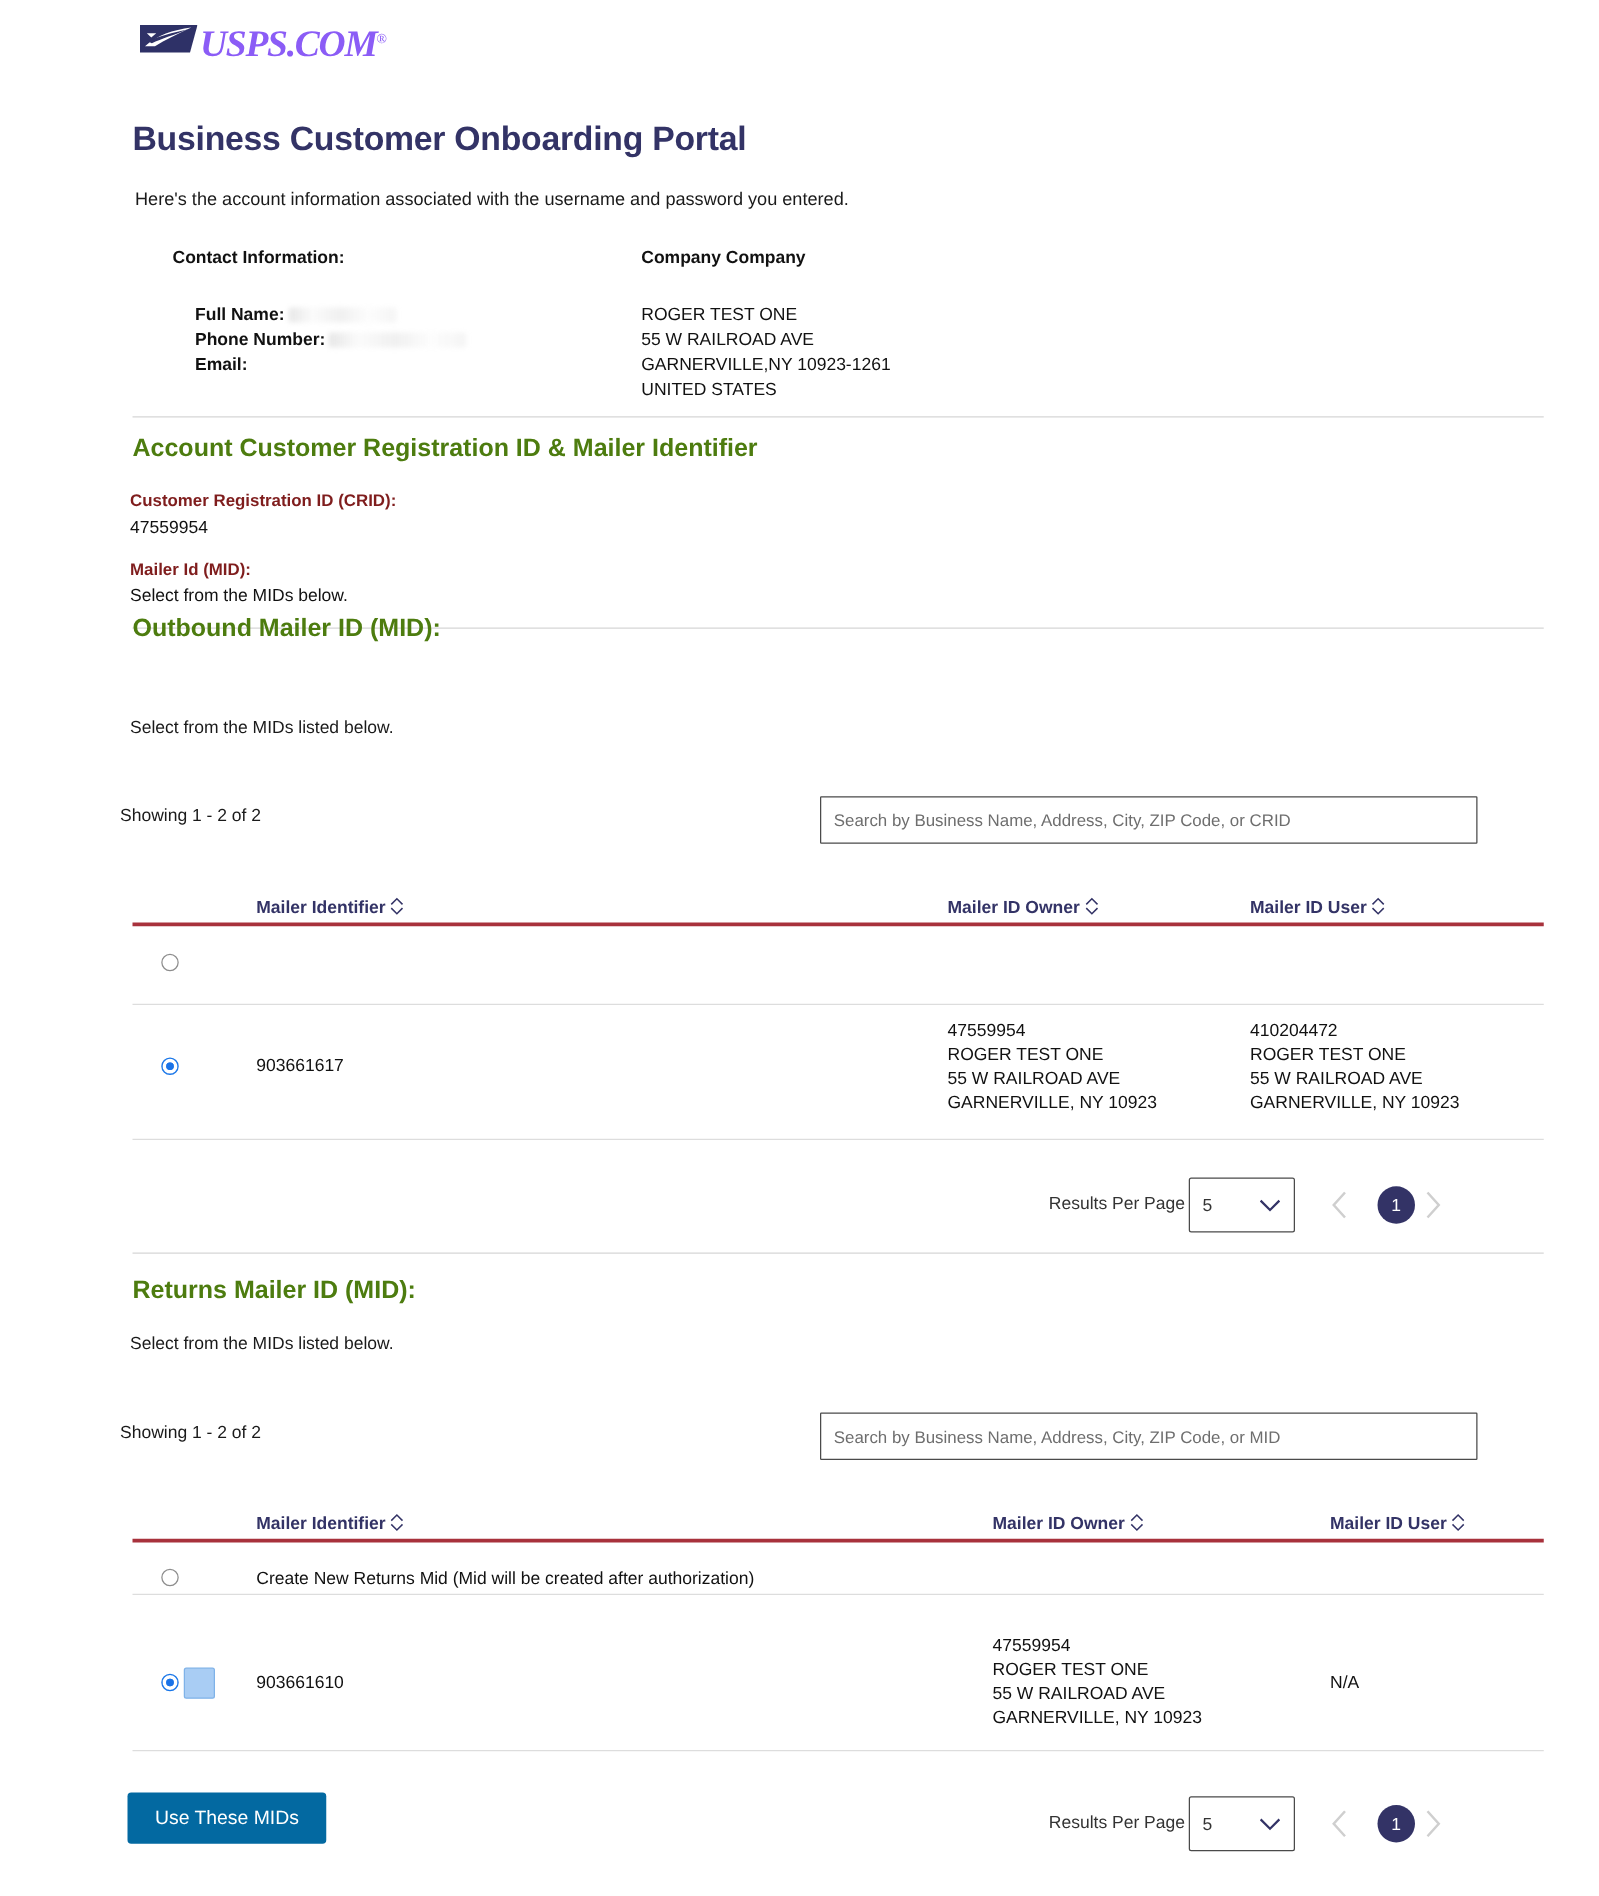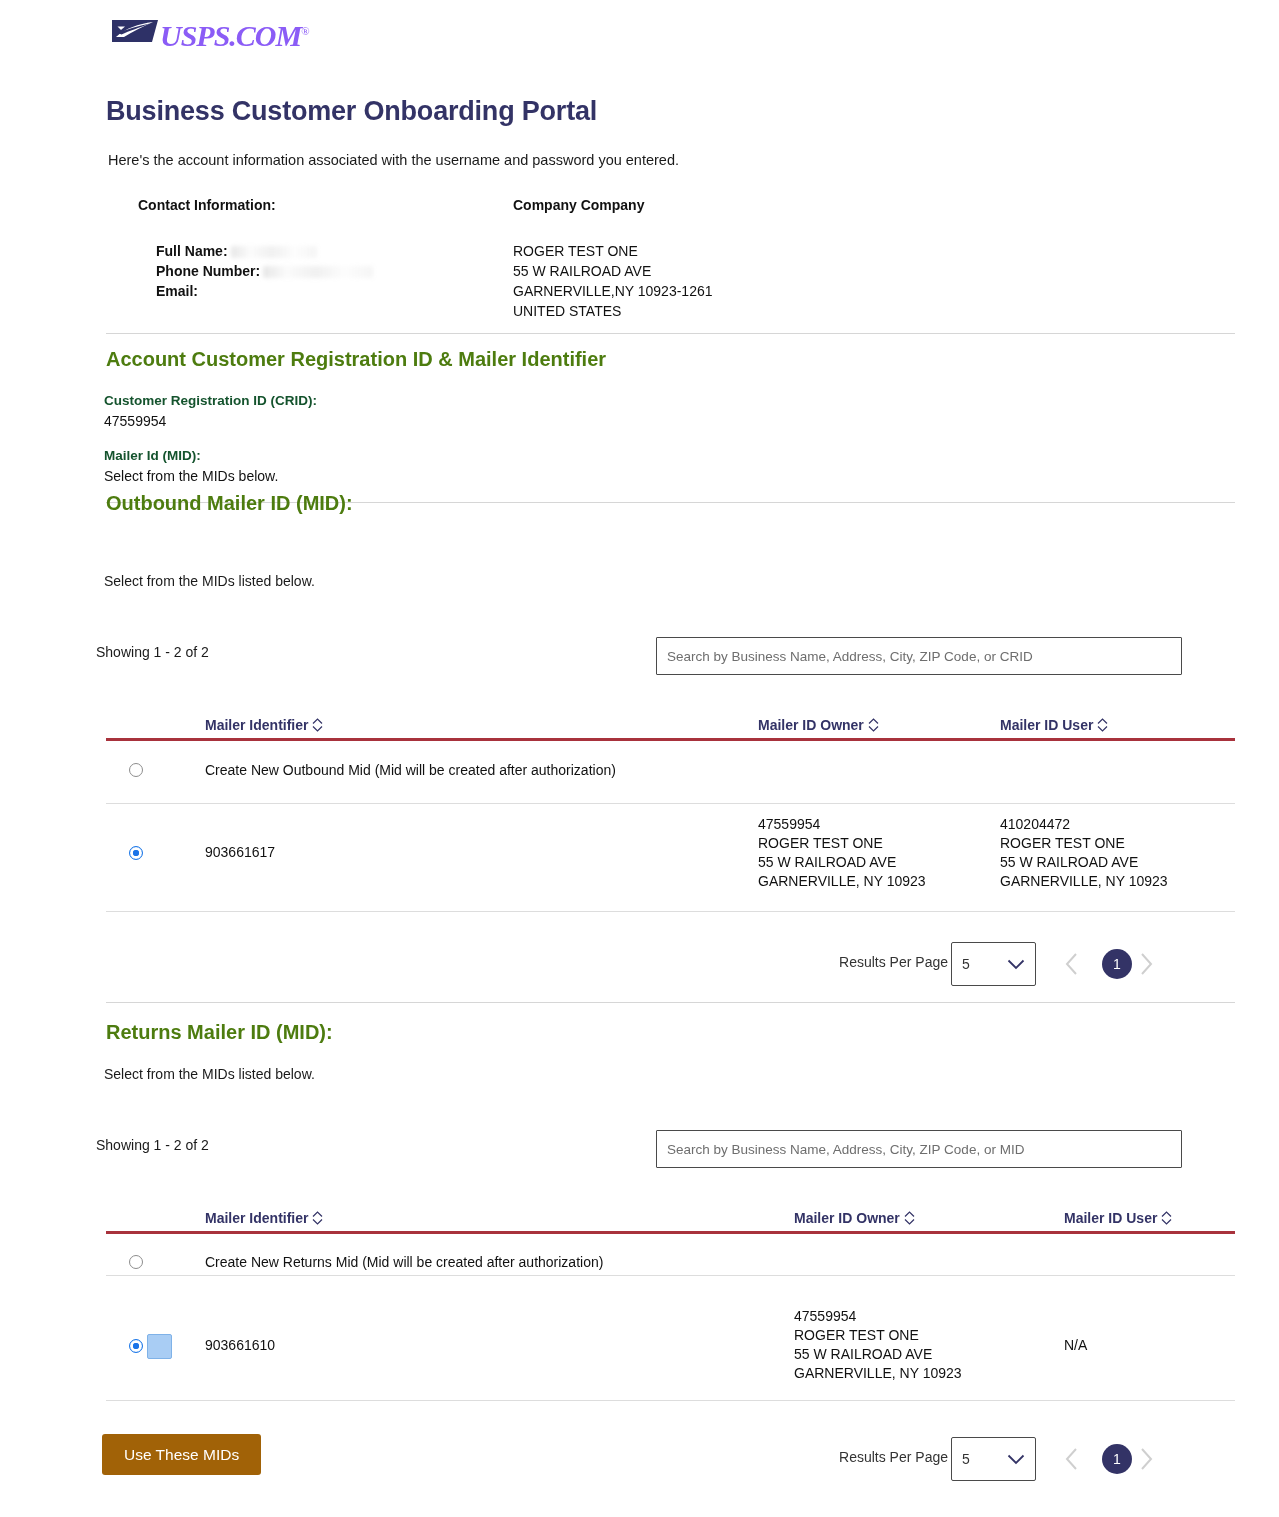--- a/index.html
+++ b/index.html
@@ -55,21 +55,21 @@
   .redacted.phone { width: 110px; }
 
   .company-block { position: absolute; left: 513px; top: 241px; font-size: 14px; color: #111; line-height: 20px; }
 
   .divider { position: absolute; left: 106px; width: 1129px; height: 1px; background: #d6d6d6; }
 
   .h2 {
     position: absolute; left: 106px;
     font-size: 20px; font-weight: bold; color: #4d7c0f;
   }
-  .sub-label { position: absolute; left: 104px; font-size: 13.5px; font-weight: bold; color: #14532d; }
+  .sub-label { position: absolute; left: 104px; font-size: 13.5px; font-weight: bold; color: #7f1d1d; }
   .sub-value { position: absolute; left: 104px; font-size: 14px; color: #111; }
   .sec-note  { position: absolute; left: 104px; font-size: 14px; color: #1a1a1a; }
   .showing   { position: absolute; left: 96px; font-size: 14px; color: #1a1a1a; }
 
   
   .search-input {
     position: absolute; left: 656px; width: 526px; height: 38px;
     border: 1px solid #4a4a4a; background: #fff; border-radius: 1px;
     padding: 0 10px; font-size: 13.5px; color: #111;
     font-family: "Liberation Sans", sans-serif;
@@ -126,21 +126,21 @@
   .pg-num {
     position: absolute; right: 84px; top: 7px;
     width: 30px; height: 30px; border-radius: 50%;
     background: #333366; color: #fff; font-size: 14px;
     display: flex; align-items: center; justify-content: center;
   }
 
   
   .btn-primary {
     position: absolute; left: 102px; top: 1434px;
-    background: #a16207; color: #ffffff;
+    background: #0369a1; color: #ffffff;
     border: none; border-radius: 3px;
     padding: 0 22px; height: 41px;
     font-size: 15.5px; font-family: "Liberation Sans", sans-serif;
     cursor: pointer;
   }
 
   .topstrip { position: absolute; left: 0; top: 0; width: 1279px; height: 3px; overflow: hidden; }
 </style>
 </head>
 <body>
@@ -222,21 +222,20 @@
           <path d="M1 9.5 L5.5 14 L10 9.5" fill="none" stroke="#333366" stroke-width="1.2"></path>
         </svg>
       </div>
     </div>
     <div class="redline" style="top:33px"></div>
 
     <div class="trow" style="top:36px; height:63px">
       <div class="radio-cell" style="top:22px">
         <span class="radio"></span>
       </div>
-      <div class="cell" style="left:99px; top:20px">Create New Outbound Mid (Mid will be created after authorization)</div>
     </div>
 
     <div class="trow" style="top:99px; height:108px">
       <div class="radio-cell" style="top:42px">
         <span class="radio checked"></span>
       </div>
       <div class="cell" style="left:99px; top:39px">903661617</div>
       <div class="cell" style="left:652px; top:11px">
         <div>47559954</div>
         <div>ROGER TEST ONE</div>

